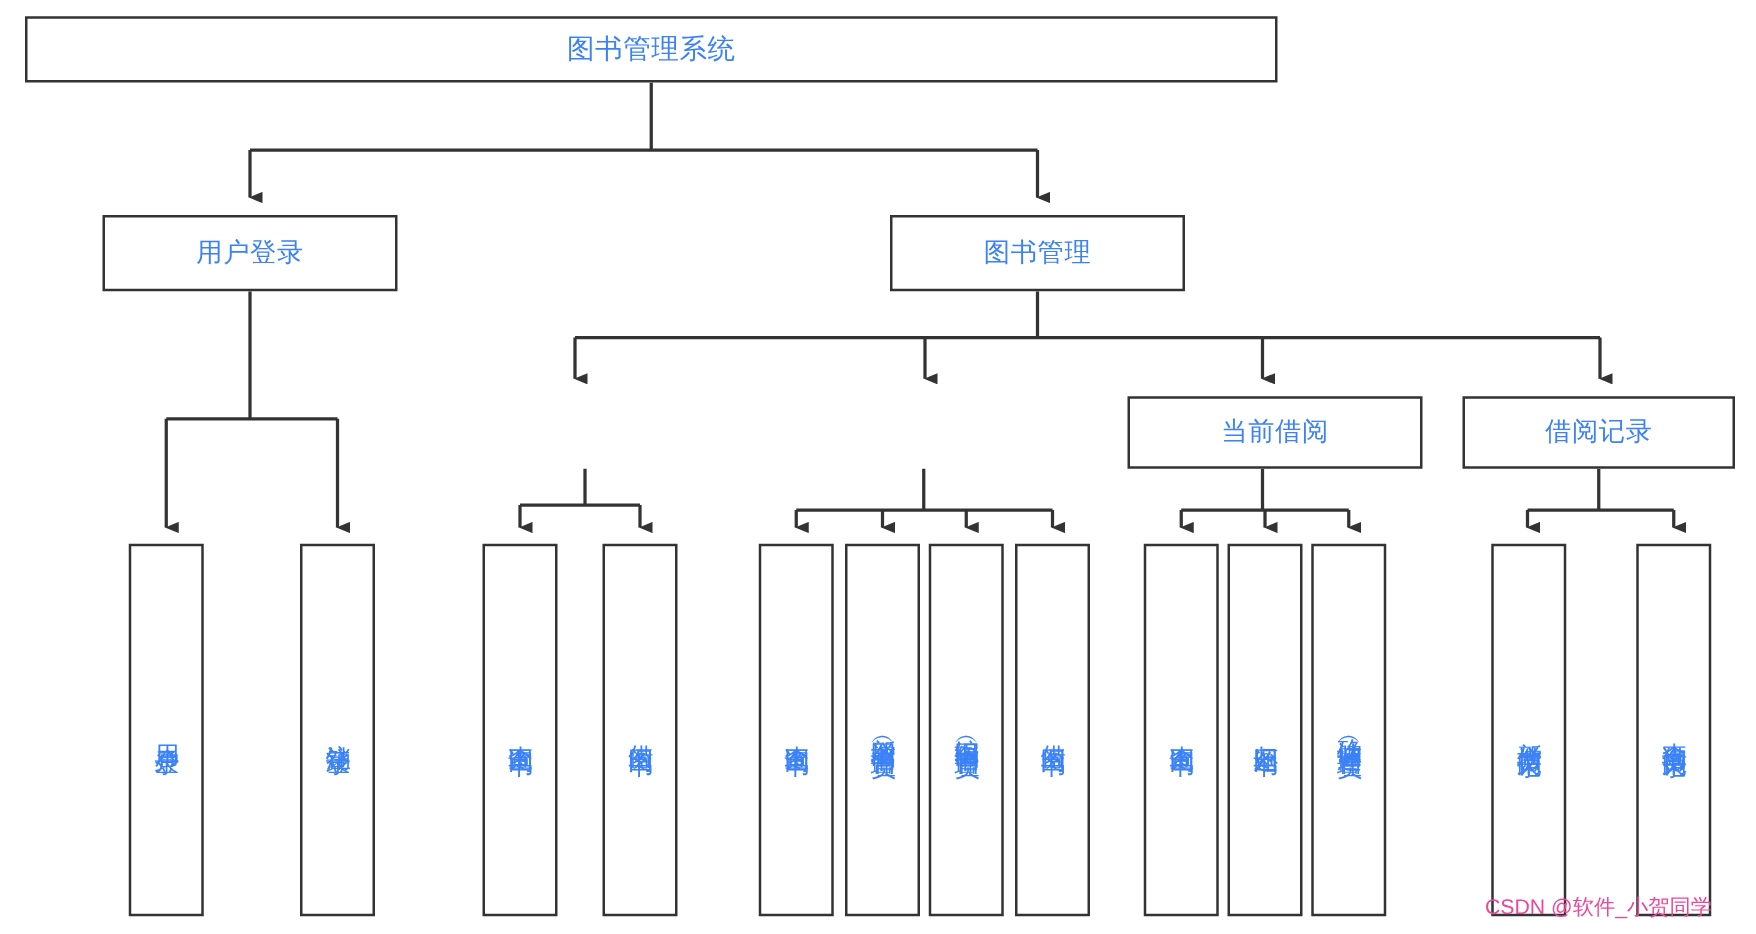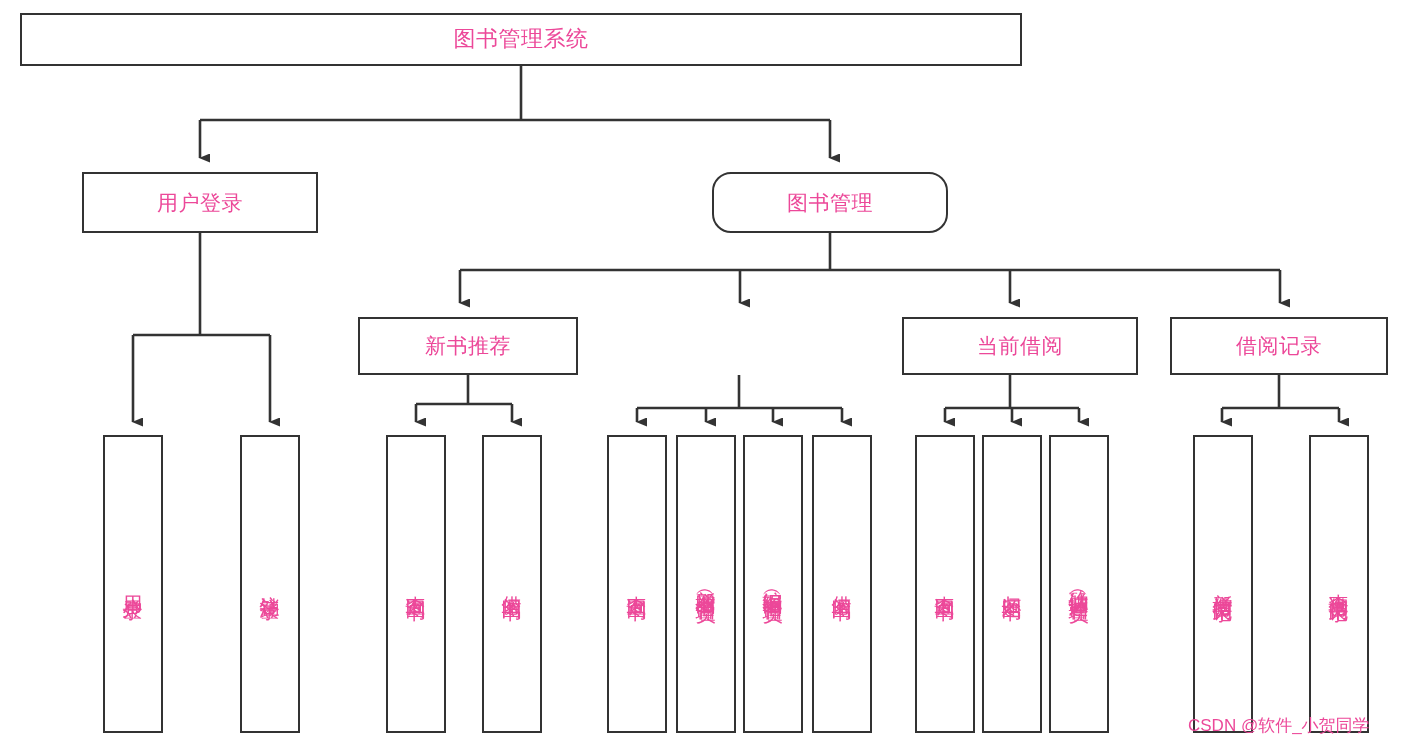--- a/index.html
+++ b/index.html
@@ -31,21 +31,21 @@
     display: flex;
     align-items: center;
     justify-content: center;
     color: #2b2b2b;
   }
   .node .label {
     font-size: 21px;
     line-height: 1.12;
     letter-spacing: 0.5px;
     white-space: nowrap;
-    color: #ec4899;
+    color: #3b82f6;
   }
   .node.vertical .label {
     writing-mode: vertical-rl;
     text-orientation: upright;
     font-size: 20px;
     letter-spacing: 2px;
     line-height: 1.0;
   }
   .node.root .label { font-size: 22px; }
   .watermark {
@@ -113,27 +113,24 @@
     </g>
   </svg>
 
   <div class="node root" style="left:20px; top:13px; width:1002px; height:53px;">
     <span class="label">图书管理系统</span>
   </div>
 
   <div class="node" style="left:82px; top:172px; width:236px; height:61px;">
     <span class="label">用户登录</span>
   </div>
-  <div class="node" style="left:712px; top:172px; width:236px; height:61px;border-radius:19px;">
+  <div class="node" style="left:712px; top:172px; width:236px; height:61px;">
     <span class="label">图书管理</span>
   </div>
 
-  <div class="node" style="left:358px; top:317px; width:220px; height:58px;">
-    <span class="label">新书推荐</span>
-  </div>
   <div class="node" style="left:902px; top:317px; width:236px; height:58px;">
     <span class="label">当前借阅</span>
   </div>
   <div class="node" style="left:1170px; top:317px; width:218px; height:58px;">
     <span class="label">借阅记录</span>
   </div>
 
   <div class="node vertical" style="left:103px; top:435px; width:60px; height:298px;">
     <span class="label">用户登录</span>
   </div>

